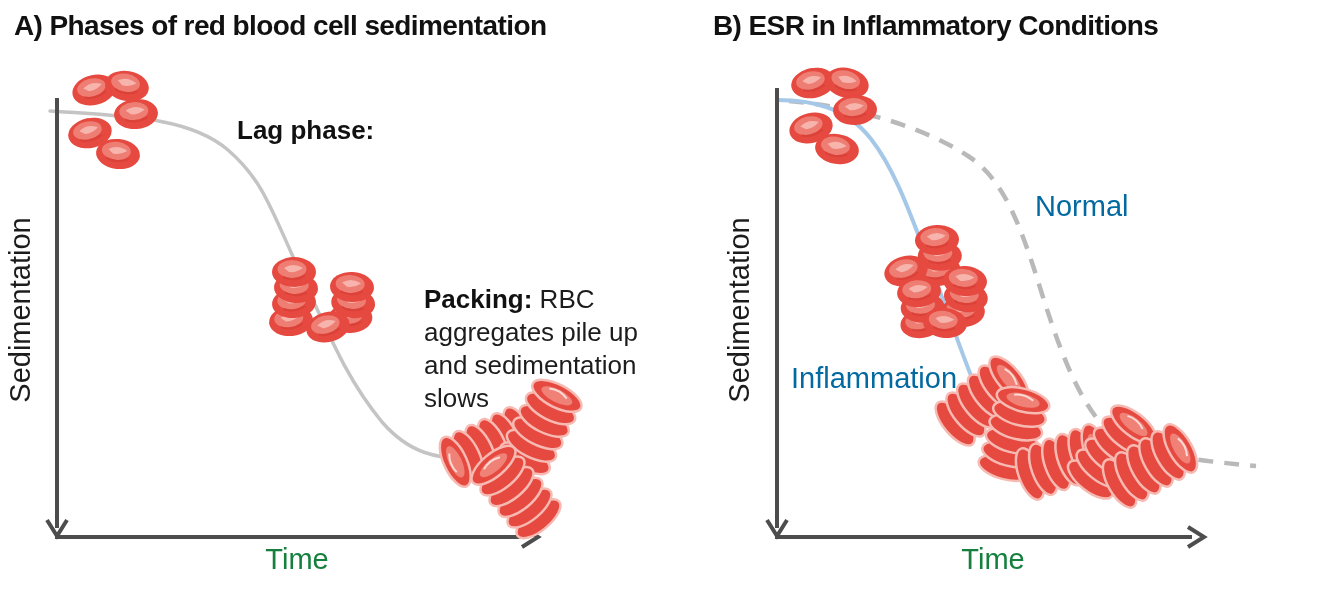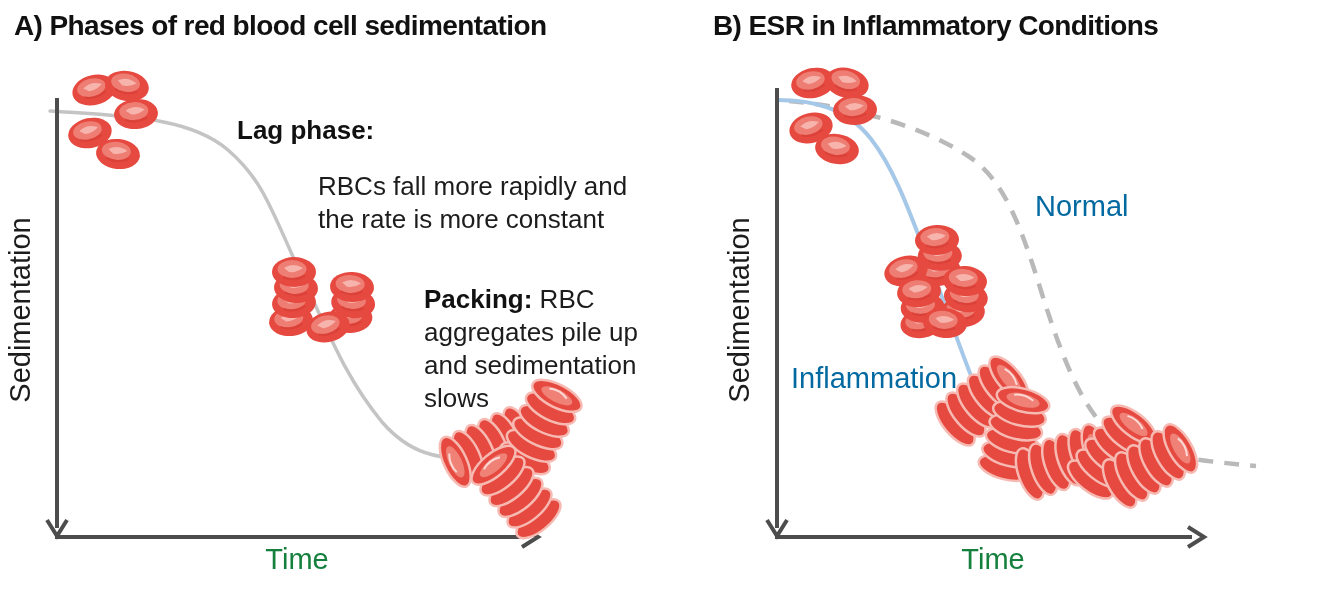--- a/index.html
+++ b/index.html
@@ -141,21 +141,20 @@
 
   <div class="txt x-label" style="left:217px;top:543px;">Time</div>
 
   <div class="txt x-label" style="left:913px;top:543px;">Time</div>
 
   <div class="annot" style="left:237px;top:70px;width:430px;">
     <div class="hd">Lag phase:</div>
   </div>
 
   <div class="annot" style="left:318px;top:170px;width:330px;">
-    <div>RBCs fall more rapidly and the rate is more constant</div>
   </div>
 
   <div class="annot" style="left:424px;top:283px;width:232px;">
     <span class="hd">Packing:</span>
     <span>RBC aggregates pile up and sedimentation slows</span>
   </div>
 
   <div class="txt curve-label" style="left:791px;top:362px;">Inflammation</div>
 
   <div class="txt curve-label" style="left:1035px;top:190px;">Normal</div>

